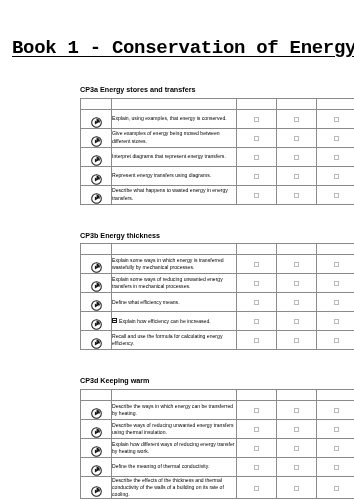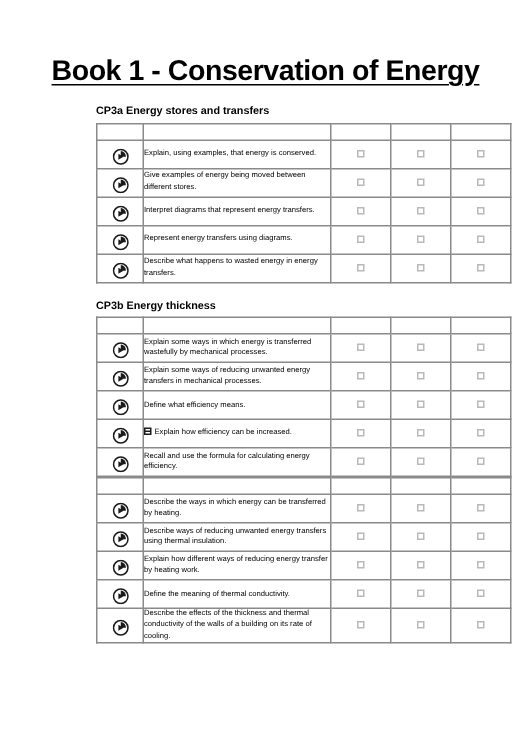--- a/index.html
+++ b/index.html
@@ -26,23 +26,24 @@
     text-align: center;
     font-size: 19px;
     font-weight: bold;
     letter-spacing: -0.3px;
     text-decoration: underline;
     text-underline-offset: 3px;
     margin: 0;
     padding: 38px 12px 0 12px;
     line-height: 1.1;
     white-space: nowrap;
+    font-family: Liberation Mono, monospace;
   }
   .section {
-    margin: 0;
+    margin: 16px;
     padding: 0 40px 0 64px;
   }
   .section-heading {
     font-size: 7.2px;
     font-weight: bold;
     margin: 0;
     padding: 11px 0 3px 0;
     line-height: 1.2;
   }
   table.outcomes {
@@ -267,20 +268,21 @@
                   </svg></span></td>
               <td class="outcome-cell"><span class="outcome-text">Recall and use the formula for calculating energy efficiency.</span></td>
               <td class="check-cell"><span class="checkbox"></span></td>
               <td class="check-cell"><span class="checkbox"></span></td>
               <td class="check-cell"><span class="checkbox"></span></td>
             </tr>
           </tbody>
         </table>
       </div>
       <div class="section">
+        <div class="section-heading">CP3d Keeping warm</div>
         <table class="outcomes">
           <thead>
             <tr>
               <th class="col-step"></th>
               <th class="col-out"></th>
               <th class="col-check"></th>
               <th class="col-check"></th>
               <th class="col-check"></th>
             </tr>
           </thead>

